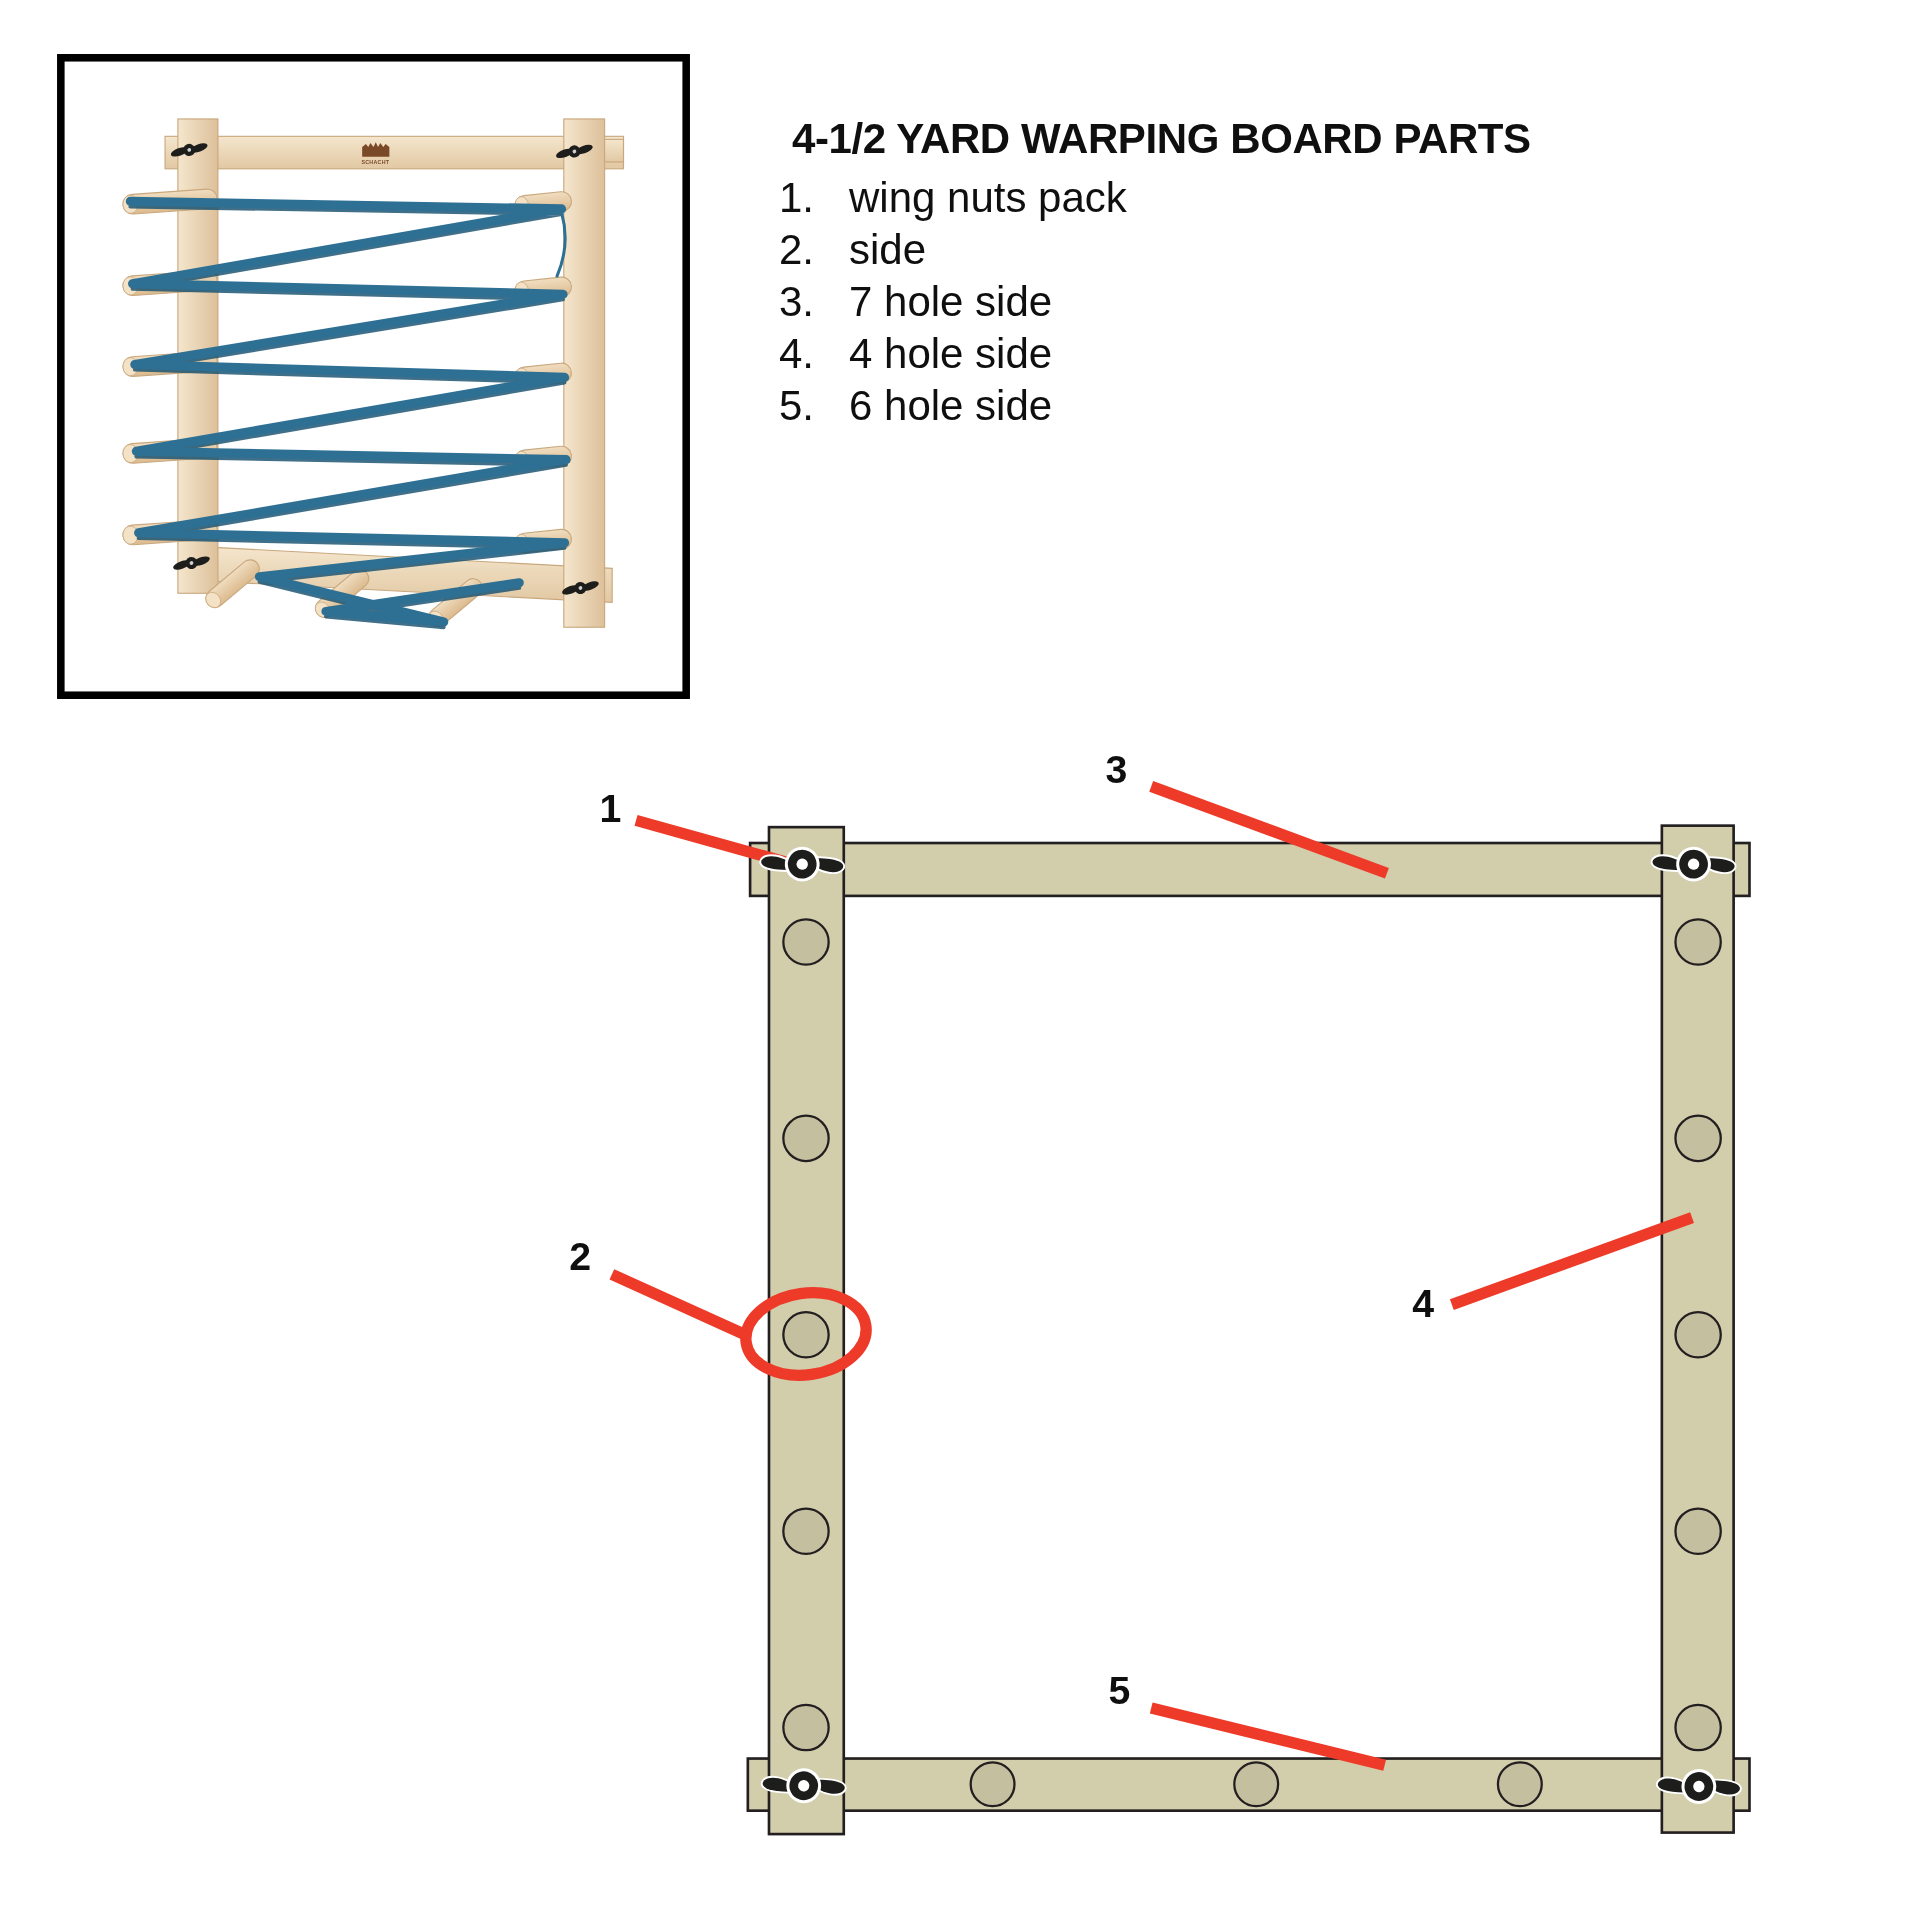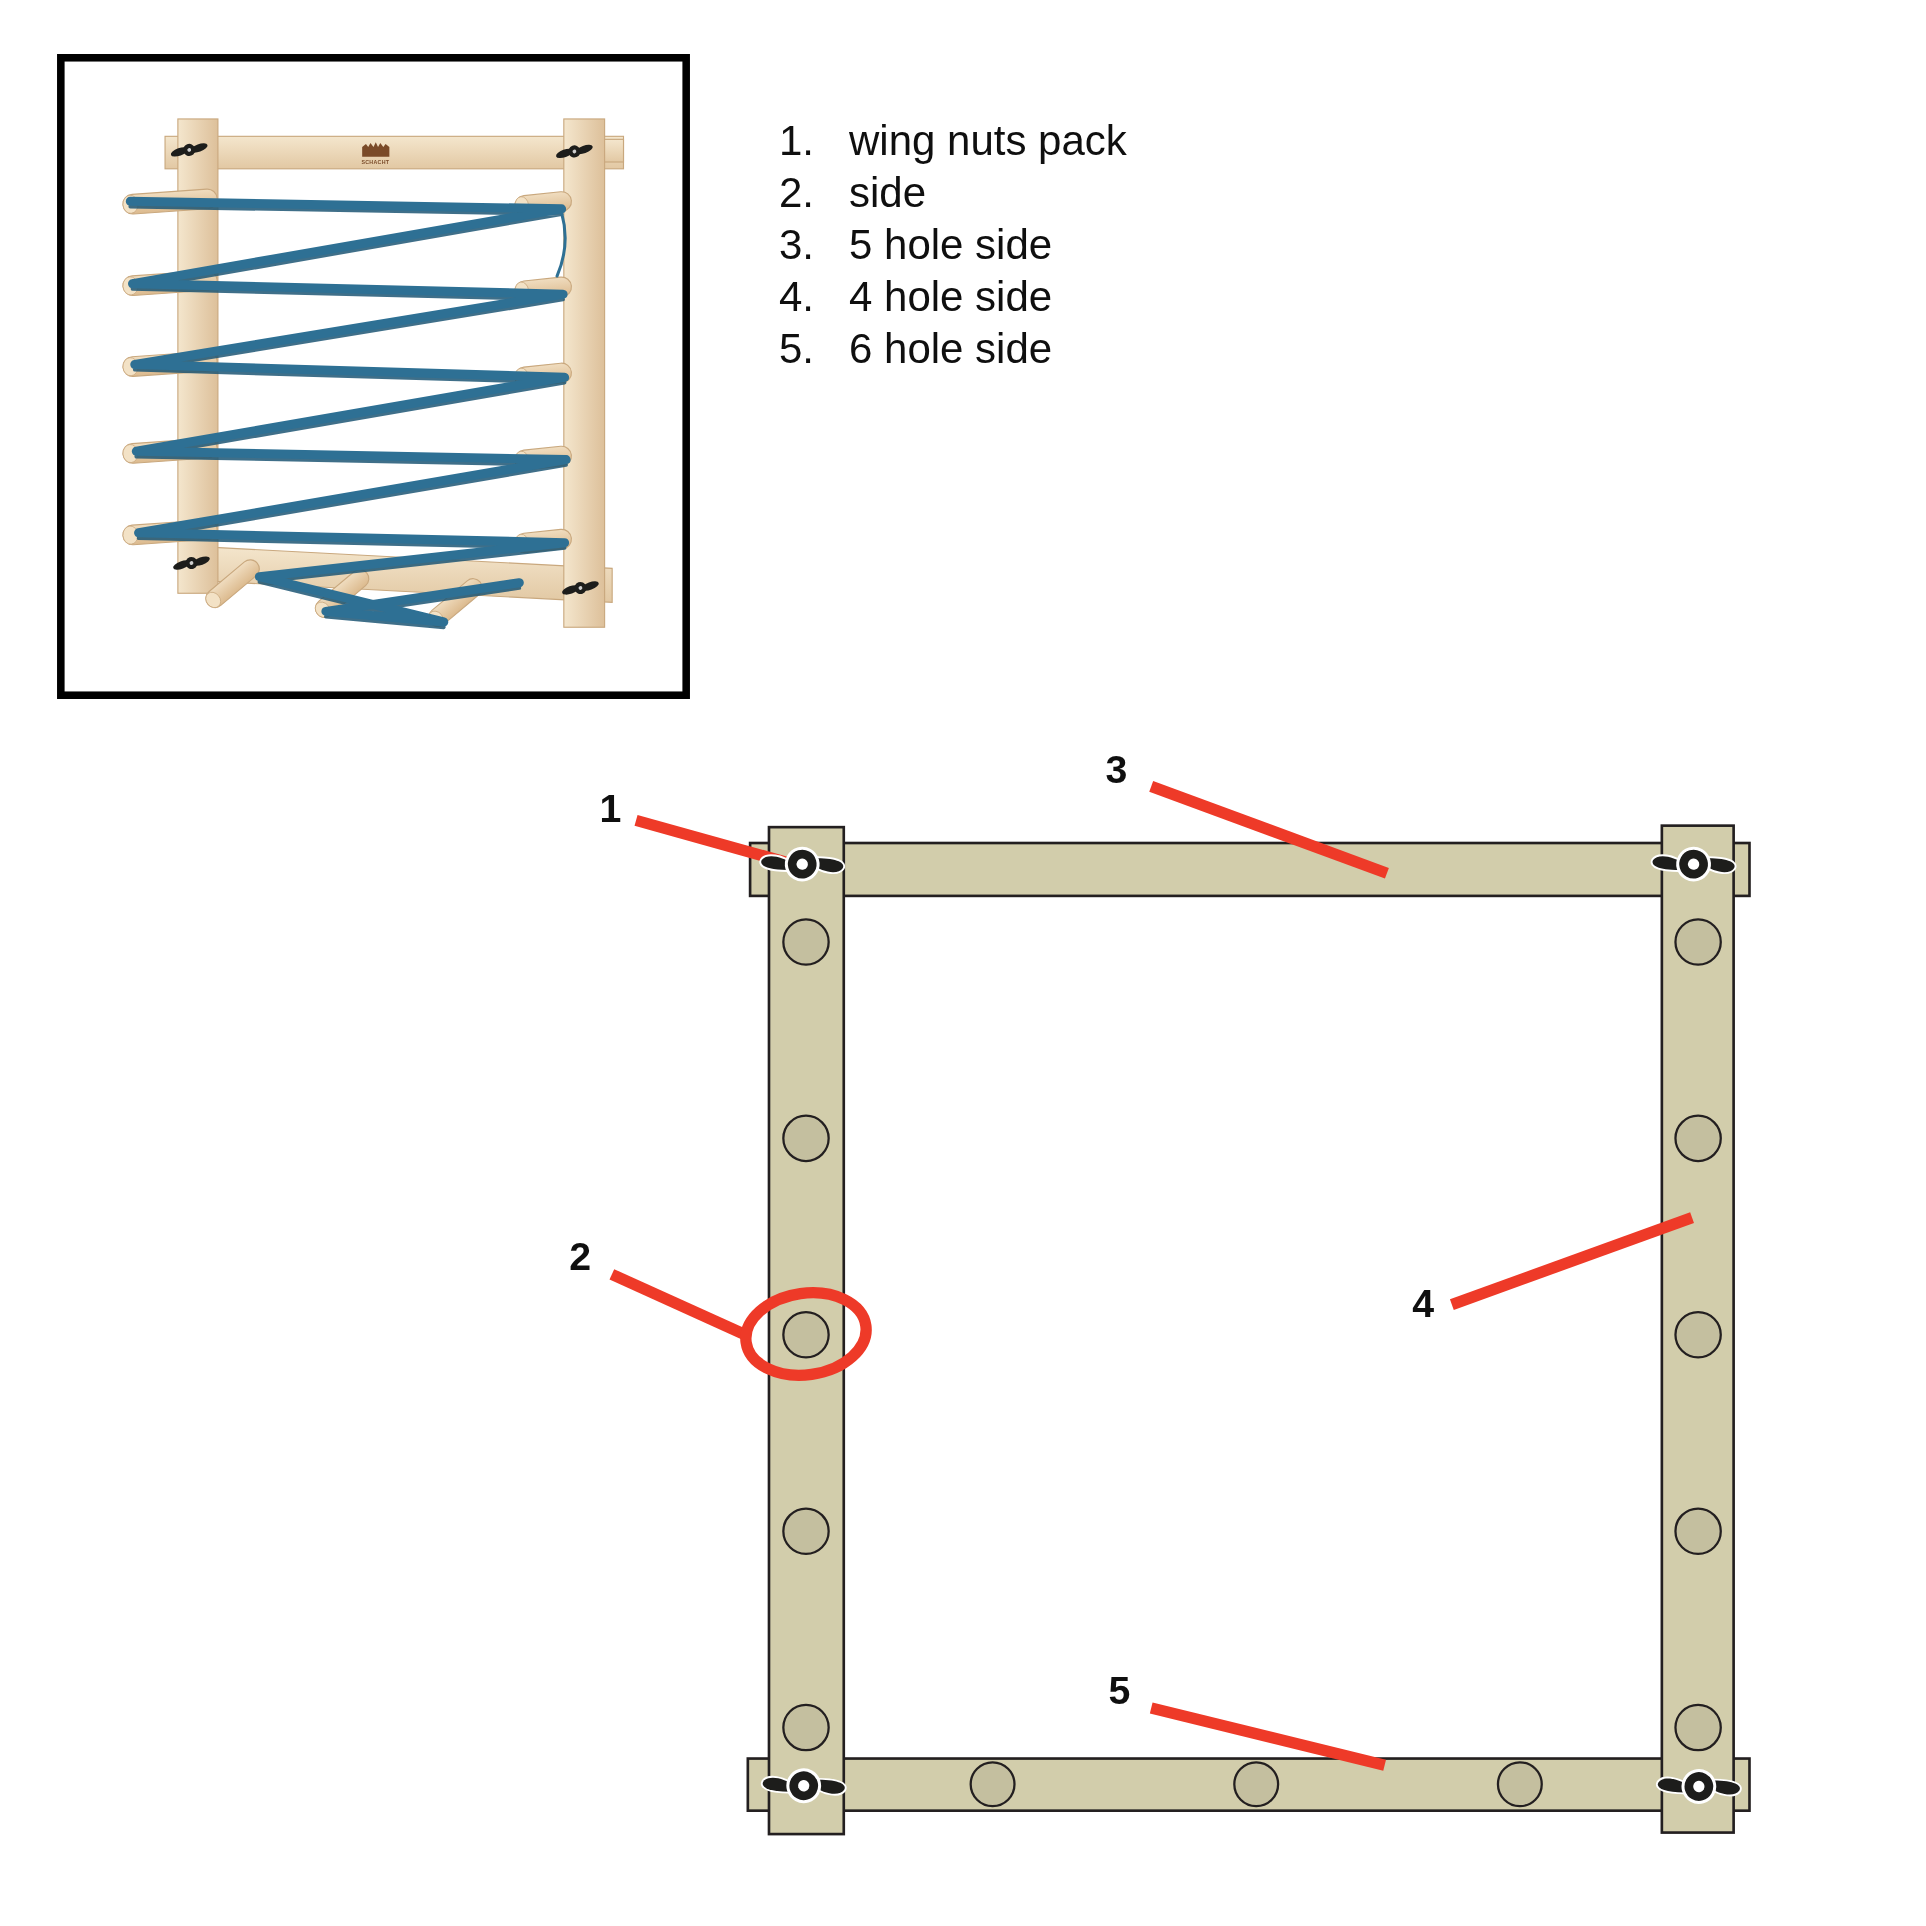--- a/index.html
+++ b/index.html
@@ -147,32 +147,33 @@
   <use href="#pnut" x="178" y="674"></use>
   <use href="#pnut" x="693" y="707"></use>
 
   <g transform="translate(402,114)">
     <path class="logo-mark" d="M2 22 L2 9 L7 5 L10 9 L13 4 L17 9 L20 3 L23 9 L26 4 L30 9 L33 5 L38 9 L38 22 Z"></path>
     <text class="logo-text" x="1" y="31">SCHACHT</text>
   </g>
 </svg>
 
 <section class="parts-list">
+  <h1 class="parts-title">4-1/2 YARD WARPING BOARD PARTS</h1>
   <div class="parts-rows">
     <div class="part-row">
       <span class="part-num">1.</span>
       <span class="part-label">wing nuts pack</span>
     </div>
     <div class="part-row">
       <span class="part-num">2.</span>
       <span class="part-label">side</span>
     </div>
     <div class="part-row">
       <span class="part-num">3.</span>
-      <span class="part-label">5 hole side</span>
+      <span class="part-label">7 hole side</span>
     </div>
     <div class="part-row">
       <span class="part-num">4.</span>
       <span class="part-label">4 hole side</span>
     </div>
     <div class="part-row">
       <span class="part-num">5.</span>
       <span class="part-label">6 hole side</span>
     </div>
   </div>

